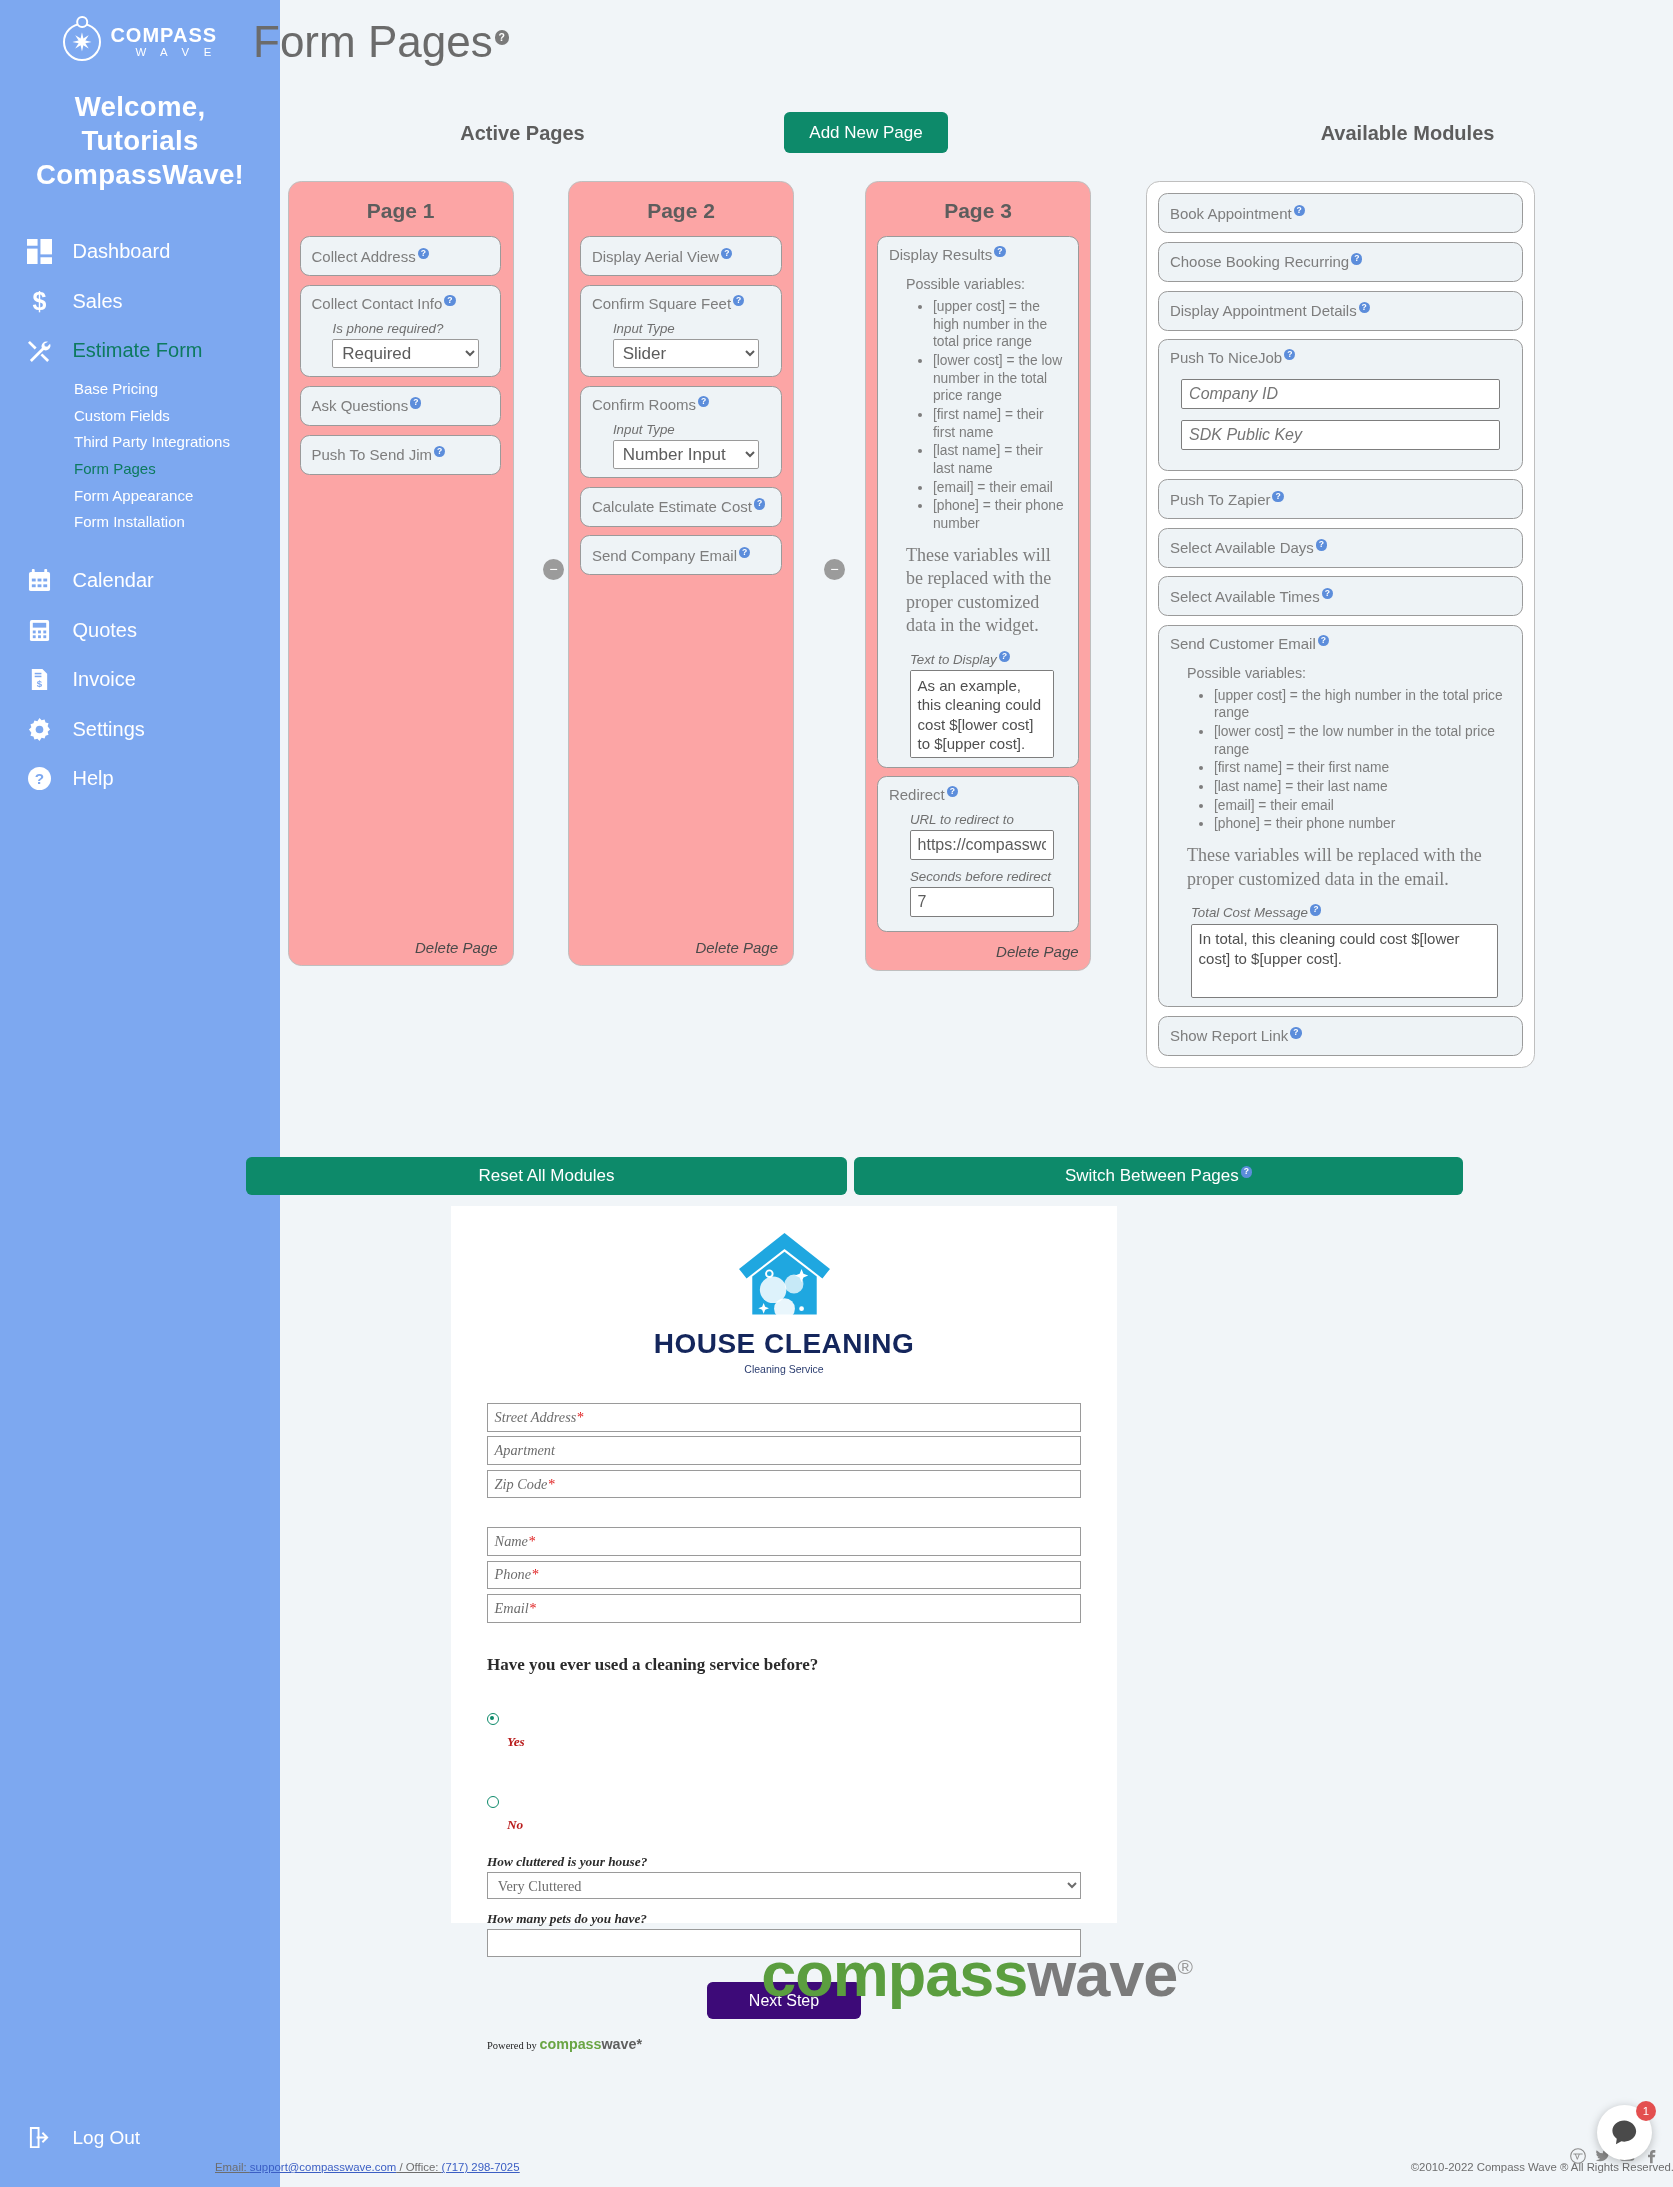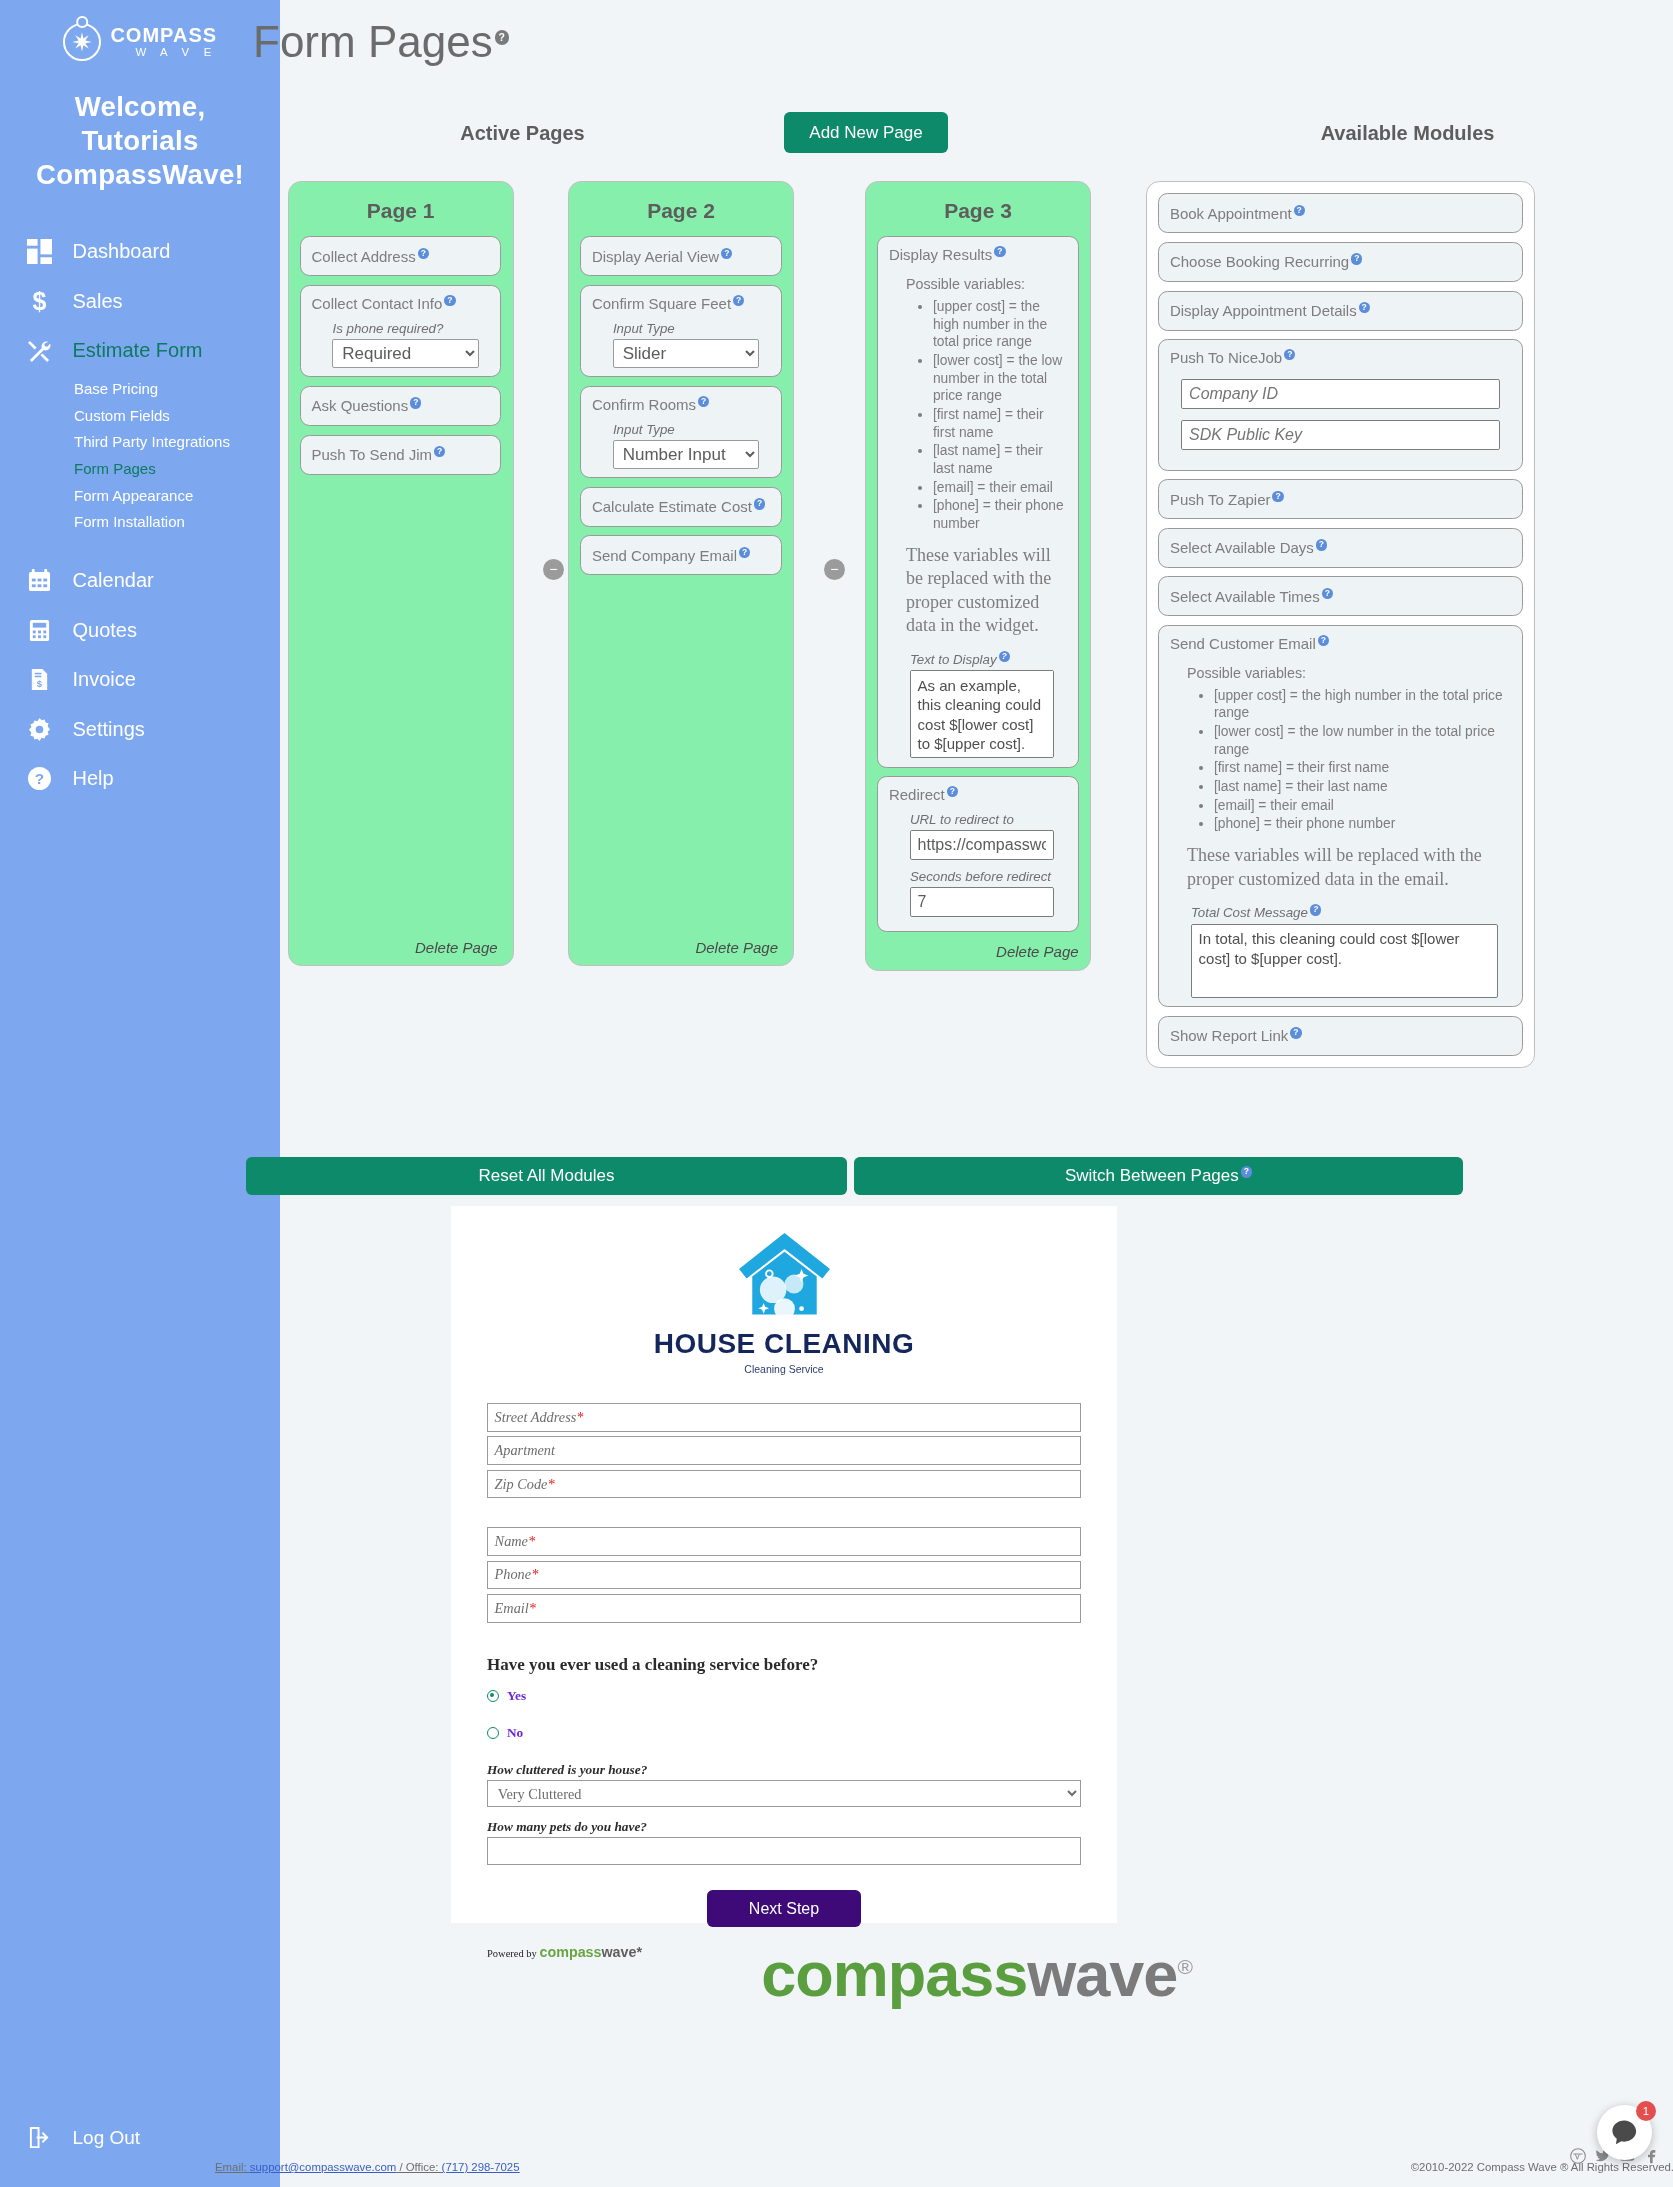--- a/index.html
+++ b/index.html
@@ -61,21 +61,21 @@
   #head-modules { left:885px; width:485px; }
   #add-new-page {
     position:absolute; left:504px; top:112px; width:164px;
     background:#0d8a6a; color:#fff; border:none; border-radius:5.7px;
     padding:10.5px 0; font-size:17px; cursor:pointer;
   }
 
   
   .page-card {
     position:absolute; top:181px; width:226px;
-    background:#86efac; border:1.4px solid #bfbfbf; border-radius:13.3px;
+    background:#fca5a5; border:1.4px solid #bfbfbf; border-radius:13.3px;
     padding:11.4px 11.4px 9.5px 11.4px;
   }
   #page-1 { left:7.6px;  height:785px; }
   #page-2 { left:288px; height:785px; }
   #page-3 { left:569px;margin-left:16px; }
   .page-card h3 { margin:5.7px 0 13.3px; text-align:center; font-size:21px; color:#5d5d5d; }
   .module {
     border:1.4px solid #9a9a9a; border-radius:9.5px; background:#eef3f6;
     padding:8.6px 10.5px; margin-bottom:8.6px; font-size:15px; color:#7d7d7d;
     cursor:pointer;
@@ -155,21 +155,21 @@
   }
   .fieldwrap { position:relative; margin-bottom:4.8px; }
   .fieldwrap input { width:100%; padding:4.8px 5.7px; border:1.4px solid #9a9a9a; font-size:14.3px; background:#fff;}
   .q-head {
     font-family:"Liberation Serif", serif; font-weight:bold; font-size:17px;
     color:#2b2b2b; margin:32px 0 13.3px;
   }
   .radio-row { display:flex; align-items:center; gap:7.6px; margin-bottom:21px; }
   .radio-o { width:12.4px; height:12.4px; border:1.9px solid #0d8a6a; border-radius:50%; position:relative; flex:0 0 12.4px;}
   .radio-o.on:after { content:""; position:absolute; left:2.4px; top:2.4px; width:3.8px; height:3.8px; background:#0d8a6a; border-radius:50%; }
-  .radio-lbl { font-family:"Liberation Serif", serif; font-weight:bold; font-size:13.3px; color:#6d28d9; }
+  .radio-lbl { font-family:"Liberation Serif", serif; font-weight:bold; font-style:italic; font-size:13.3px; color:#b91c1c;margin-top:46px; }
   .q-lbl {
     font-family:"Liberation Serif", serif; font-weight:bold; font-style:italic;
     font-size:13.3px; color:#2b2b2b; margin-bottom:1.9px;
   }
   .pf select {
     width:100%; padding:3.8px 5.7px; border:1.4px solid #9a9a9a; background:#fff;
     font-size:14.3px; color:#6d6d6d; font-family:"Liberation Serif", serif; margin-bottom:11.4px;
   }
   #next-step {
     display:block; margin:25px auto 0; background:#3d0a78; color:#fff; border:none;

